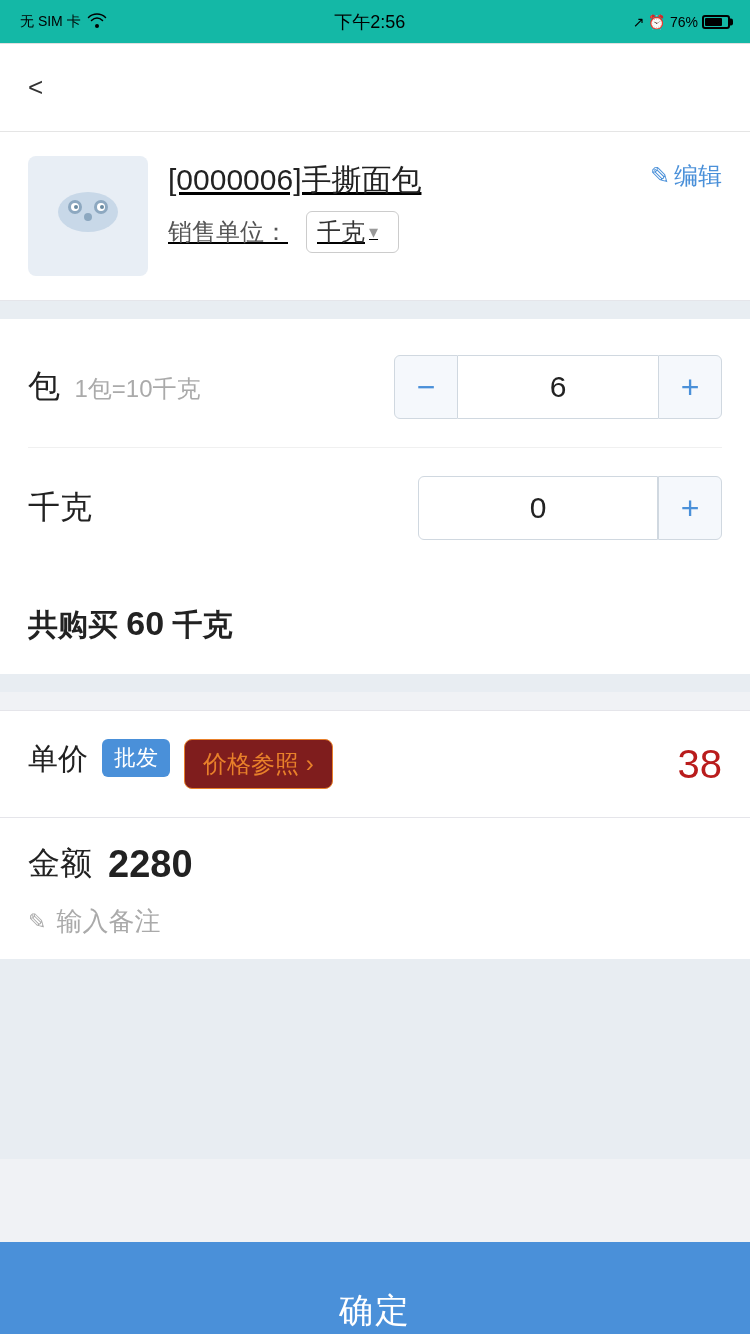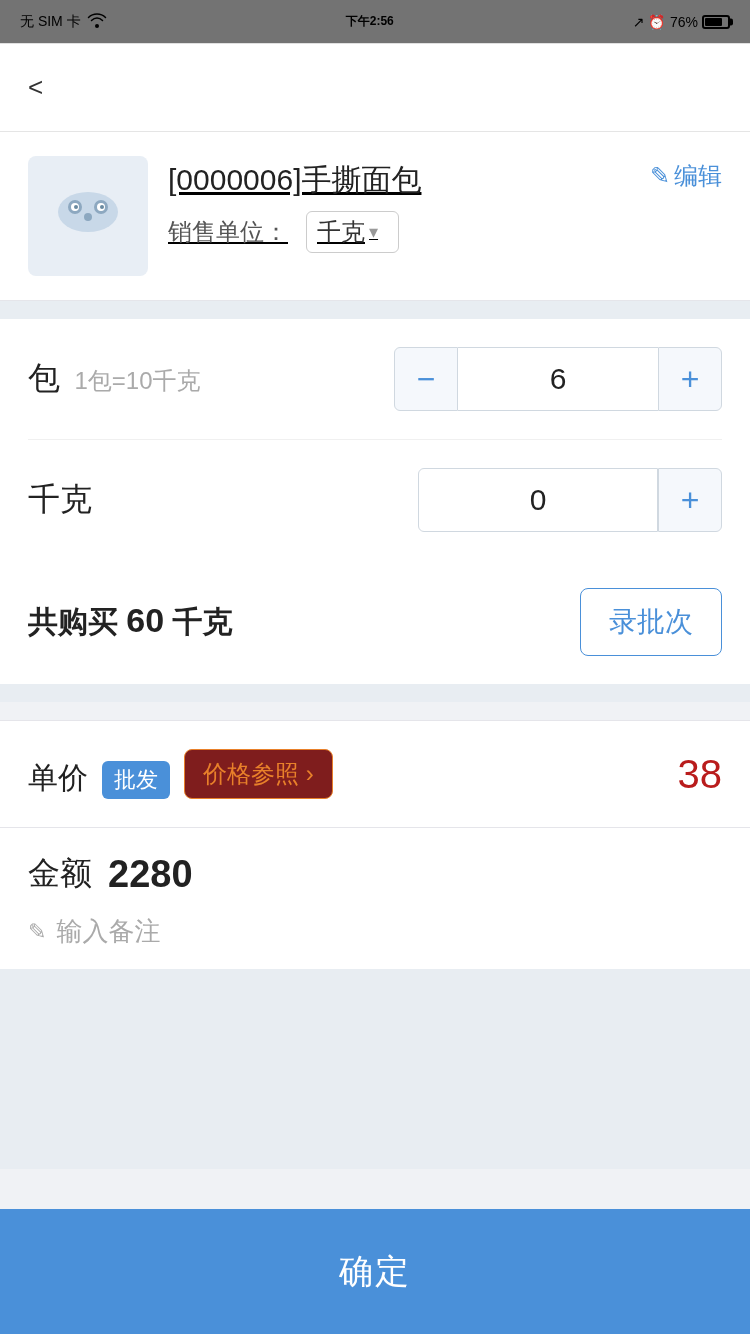--- a/index.html
+++ b/index.html
@@ -10,31 +10,31 @@
       font-family: -apple-system, "PingFang SC", "Helvetica Neue", sans-serif;
       background: #f0f2f5;
       position: relative;
       overflow-x: hidden;
     }
 
     
     .status-bar {
       width: 750px;
       height: 44px;
-      background: #737373;
+      background: #14b8a6;
       display: flex;
       align-items: center;
       justify-content: space-between;
       padding: 0 20px;
       font-size: 15px;
       color: #000;
       border-bottom: 1px solid #e0e0e0;
     }
     .status-left { display: flex; align-items: center; gap: 6px; font-size: 14px; }
-    .status-center { font-size: 12px; font-weight: 700; }
+    .status-center { font-size: 18px; font-weight: 400; }
     .status-right { display: flex; align-items: center; gap: 4px; font-size: 14px; }
     .battery-box {
       width: 28px; height: 14px;
       border: 2px solid #000;
       border-radius: 3px;
       position: relative;
       display: inline-flex;
       align-items: center;
       padding: 1px;
     }
@@ -156,21 +156,21 @@
     
     .section-divider {
       width: 100%;
       height: 18px;
       background: #e8edf2;
     }
 
     
     .input-section {
       background: #fff;
-      padding: 0 28px;
+      padding: 8px 28px;
     }
     .input-row {
       display: flex;
       align-items: center;
       justify-content: space-between;
       padding: 28px 0;
       border-bottom: 1px solid #f0f0f0;
     }
     .input-row:last-child {
       border-bottom: none;
@@ -264,21 +264,21 @@
       background: #fff;
       padding: 28px;
       border-top: 1px solid #e5e5ea;
       display: flex;
       align-items: center;
       justify-content: space-between;
       margin-top: 18px;
     }
     .price-label-row {
       display: flex;
-      align-items: flex-end;
+      align-items: flex-start;
       gap: 14px;
     }
     .price-label {
       font-size: 30px;
       color: #222;
     }
     .price-tag {
       background: #4a90d9;
       color: #fff;
       border-radius: 6px;
@@ -333,24 +333,24 @@
       font-size: 26px;
     }
     .pencil-icon { font-size: 22px; }
 
     
     .footer {
       position: fixed;
       bottom: 0;
       left: 0;
       width: 750px;
-      height: 125px;
+      height: 92px;
       background: #4a90d9;
       display: flex;
-      align-items: center;
+      align-items: flex-end;
       justify-content: center;
       cursor: pointer;
     }
     .footer-btn {
       font-size: 34px;
       color: #fff;
       font-weight: 500;
       letter-spacing: 2px;
     }
 
@@ -446,21 +446,20 @@
       <input class="stepper-input-noplus" type="text" value="0" style="">
       <button class="stepper-btn stepper-btn-right">+</button>
     </div>
   </div>
 </div>
 
 <div class="summary-section">
   <div class="summary-text">
     <span>共购买 </span><span style="font-weight:700;font-size:34px">60</span><span> 千克</span>
   </div>
-  <button class="batch-btn">录批次</button>
 </div>
 
 <div class="section-divider"></div>
 
 <div class="price-section">
   <div class="price-label-row">
     <span class="price-label">单价</span>
     <span class="price-tag">批发</span>
     <button class="price-ref-btn">价格参照 ›</button>
   </div>

